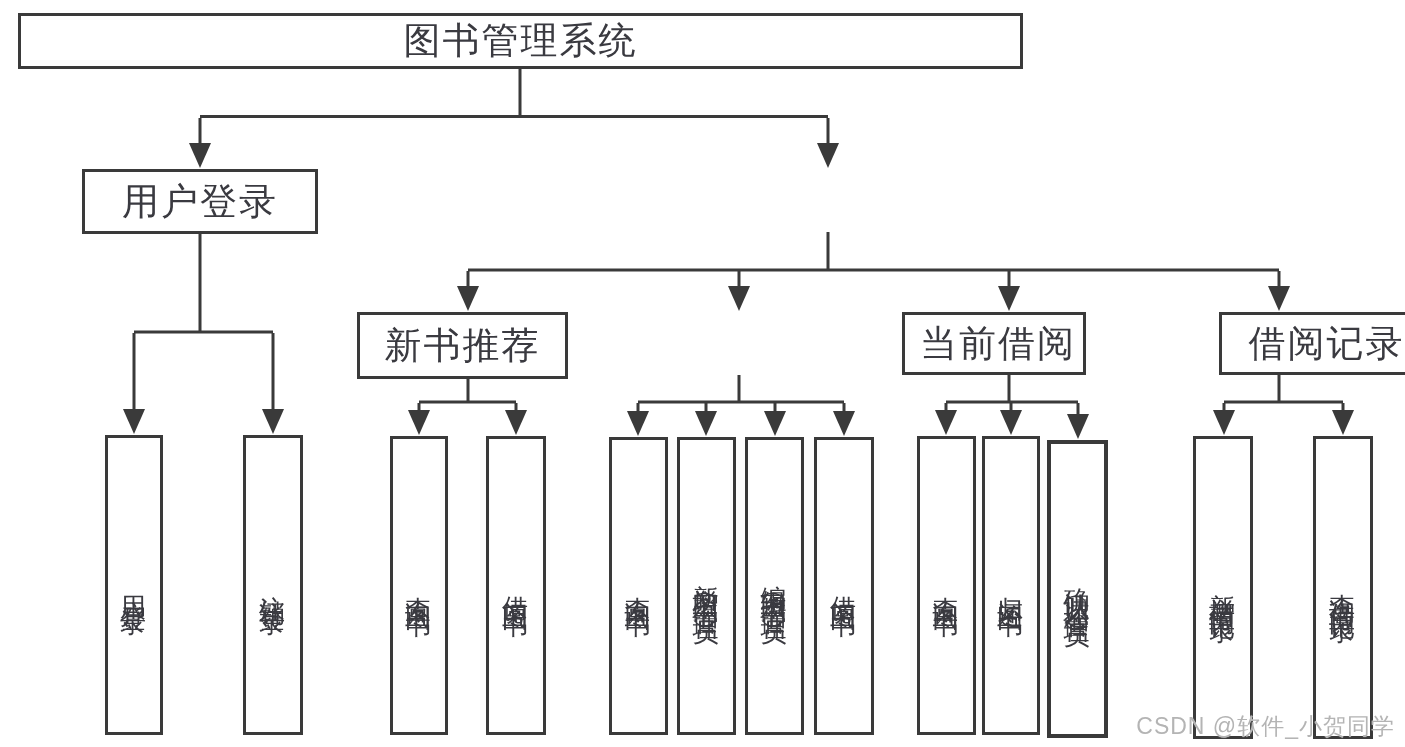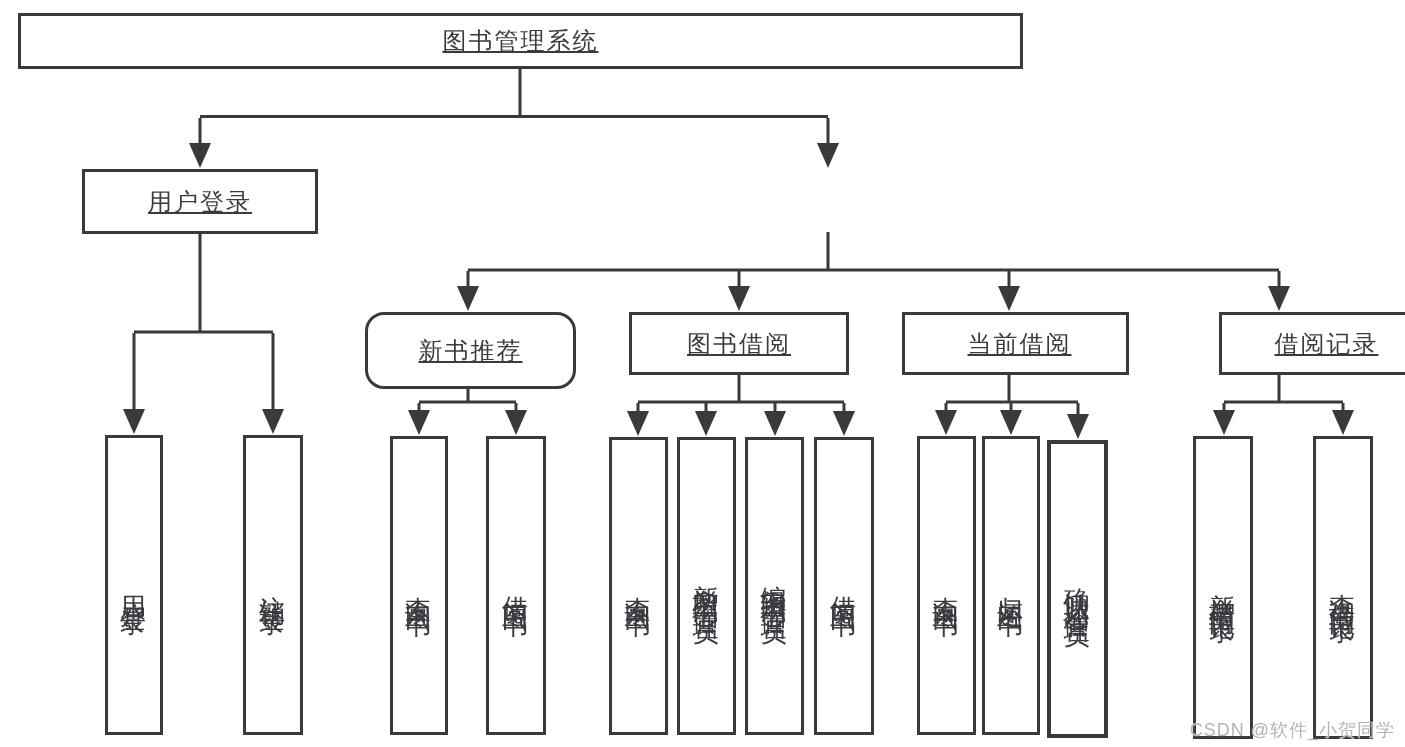--- a/index.html
+++ b/index.html
@@ -11,48 +11,48 @@
   *{margin:0;padding:0;box-sizing:border-box;}
   html,body{width:1405px;height:747px;background:var(--bg);overflow:hidden;
     font-family:"Liberation Sans",sans-serif;}
   #stage{position:relative;width:1405px;height:747px;background:var(--bg);}
   #connectors{position:absolute;left:0;top:0;width:1405px;height:747px;}
   #connectors path{stroke:var(--line);stroke-width:3;fill:none;}
   #connectors polygon{fill:var(--line);stroke:none;}
   .node{position:absolute;display:flex;align-items:center;justify-content:center;
     border:3px solid var(--line);background:#fff;color:var(--text);}
   .node .lbl{display:block;white-space:nowrap;}
-  .h .lbl{font-size:24px;letter-spacing:2px;text-decoration:underline;}
+  .h .lbl{font-size:37px;letter-spacing:2px;}
   .v .lbl{writing-mode:vertical-rl;text-orientation:mixed;
     font-size:26px;letter-spacing:5px;}
   
   .b-root{left:18px;top:13px;width:1005px;height:56px;}
   
   .b-login{left:82px;top:169px;width:236px;height:65px;}
   .b-mgmt{left:711px;top:169px;width:233px;height:63px;}
   
-  .b-rec{left:365px;top:312px;width:211px;height:77px;border-radius:19px;}
+  .b-rec{left:357px;top:312px;width:211px;height:67px;}
   .b-bor{left:629px;top:312px;width:220px;height:63px;}
-  .b-cur{left:902px;top:312px;width:227px;height:63px;padding-left:8px;}
+  .b-cur{left:902px;top:312px;width:184px;height:63px;padding-left:8px;}
   .b-rcd{left:1172px;top:312px;width:215px;height:63px;margin-left:47px;}
   
   .v1 {left:105px;top:435px;width:58px;height:300px;}
   .v2 {left:243px;top:435px;width:60px;height:300px;}
   .v3 {left:390px;top:436px;width:58px;height:299px;}
   .v4 {left:486px;top:436px;width:60px;height:299px;}
   .v5 {left:609px;top:437px;width:59px;height:298px;}
   .v6 {left:677px;top:437px;width:59px;height:298px;}
   .v7 {left:745px;top:437px;width:59px;height:298px;}
   .v8 {left:814px;top:437px;width:60px;height:298px;}
   .v9 {left:917px;top:436px;width:59px;height:299px;}
   .v10{left:982px;top:436px;width:58px;height:299px;}
   .v11{left:1047px;top:440px;width:61px;height:298px;border-width:4px;}
   .v12{left:1193px;top:436px;width:60px;height:303px;}
   .v13{left:1313px;top:436px;width:60px;height:303px;}
-  #watermark{position:absolute;right:10px;bottom:5px;font-size:18px;
+  #watermark{position:absolute;right:10px;bottom:5px;font-size:23px;
     color:var(--wm);letter-spacing:1px;text-shadow:0 0 1px #fff;}
 </style>
 </head>
 <body>
 
 <div id="stage">
 
   <svg id="connectors" viewBox="0 0 1405 747" xmlns="http://www.w3.org/2000/svg">
     <g>
       <path d="M520 69 V118 M200 116.5 H828 M200 118 V146 M828 118 V146"></path>
@@ -100,23 +100,20 @@
     <span class="lbl">图书管理系统</span>
   </div>
 
   <div class="node h b-login">
     <span class="lbl">用户登录</span>
   </div>
 
   <div class="node h b-rec">
     <span class="lbl">新书推荐</span>
   </div>
-  <div class="node h b-bor">
-    <span class="lbl">图书借阅</span>
-  </div>
   <div class="node h b-cur">
     <span class="lbl">当前借阅</span>
   </div>
   <div class="node h b-rcd">
     <span class="lbl">借阅记录</span>
   </div>
 
   <div class="node v v1">
     <span class="lbl">用户登录</span>
   </div>

